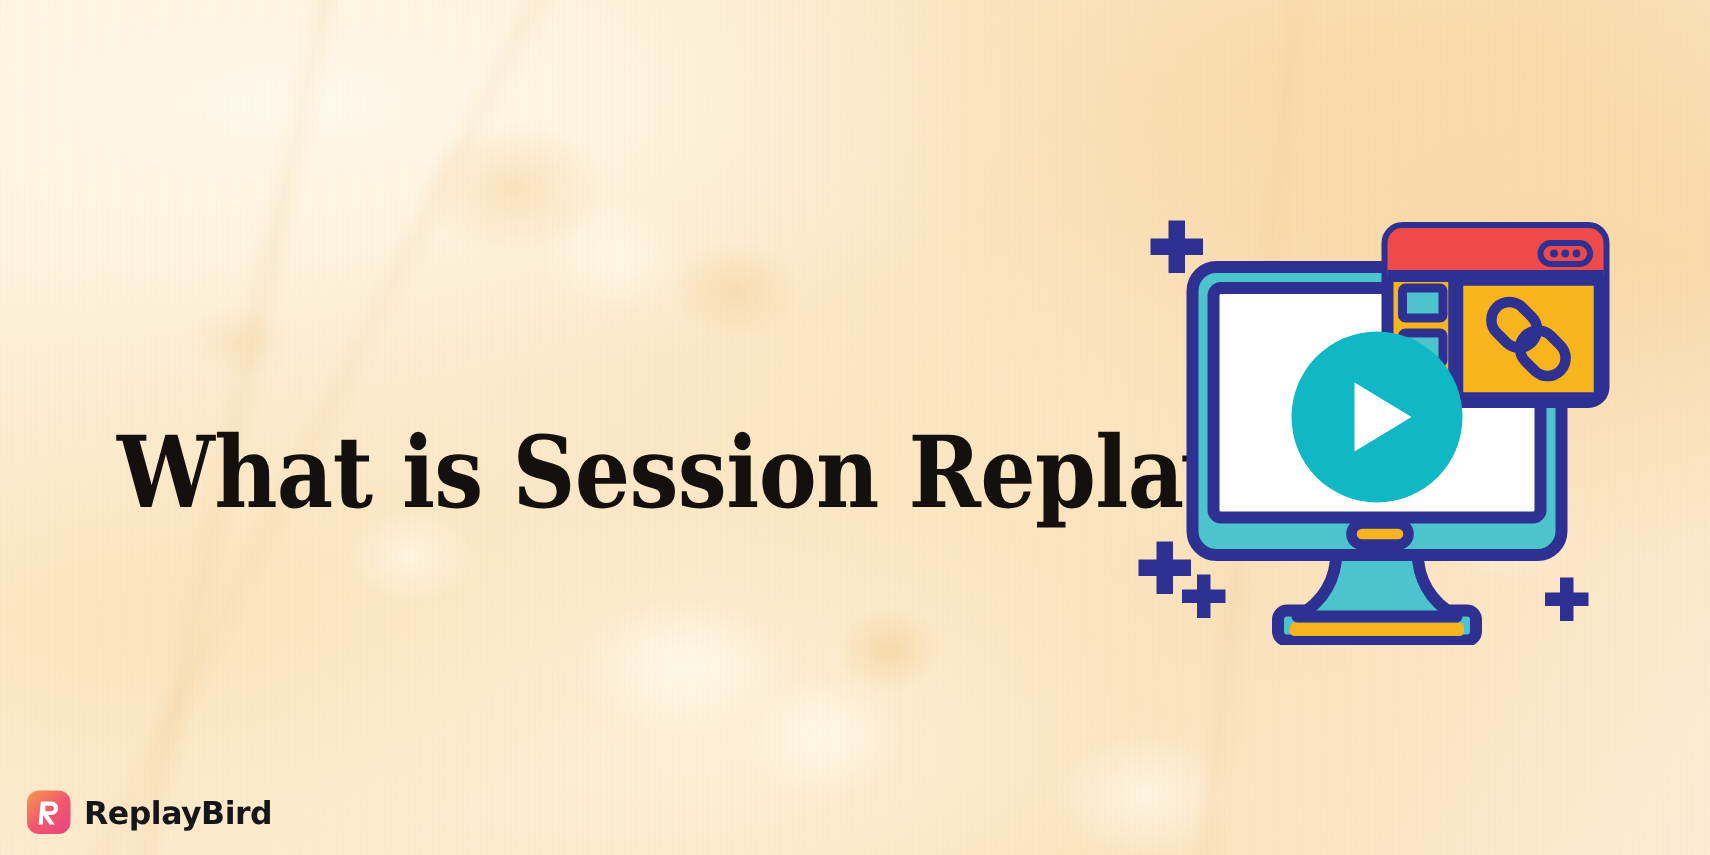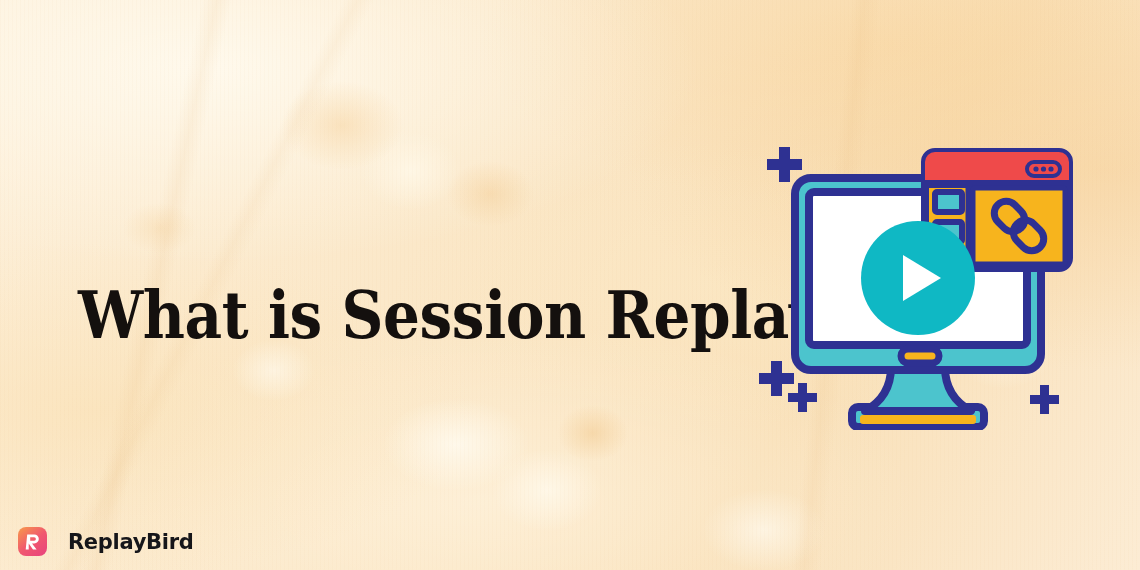--- a/index.html
+++ b/index.html
@@ -114,21 +114,20 @@
     justify-content: center;
     flex: 0 0 auto;
   }
   #brand-mark svg { display: block; }
   #brand-name {
     font-family: "DejaVu Sans", "Liberation Sans", sans-serif;
     font-weight: bold;
     font-size: 21px;
     letter-spacing: -0.3px;
     color: #16161a;
-    margin-left: 12px;
   }
 </style>
 </head>
 <body>
 
 <div id="stage">
 
   <div class="tex tex-base"></div>
   <div class="tex tex-blotch"></div>
   <div class="tex tex-stripes"></div>

